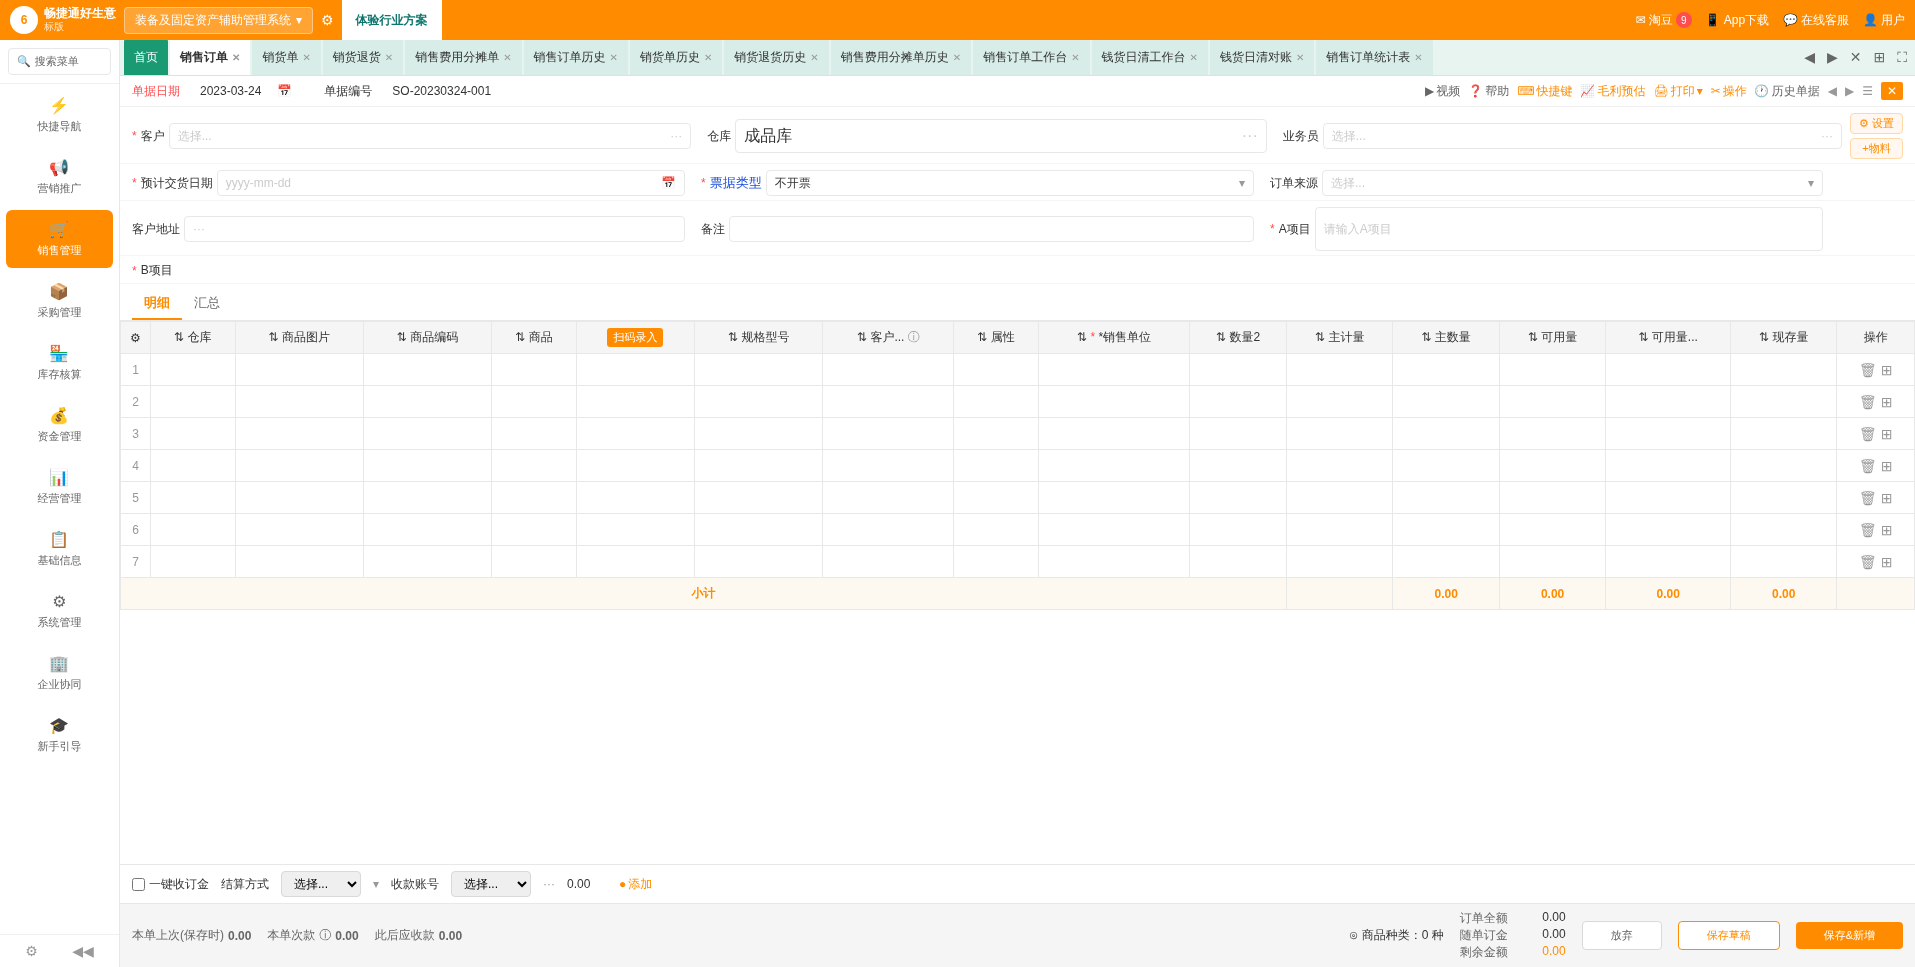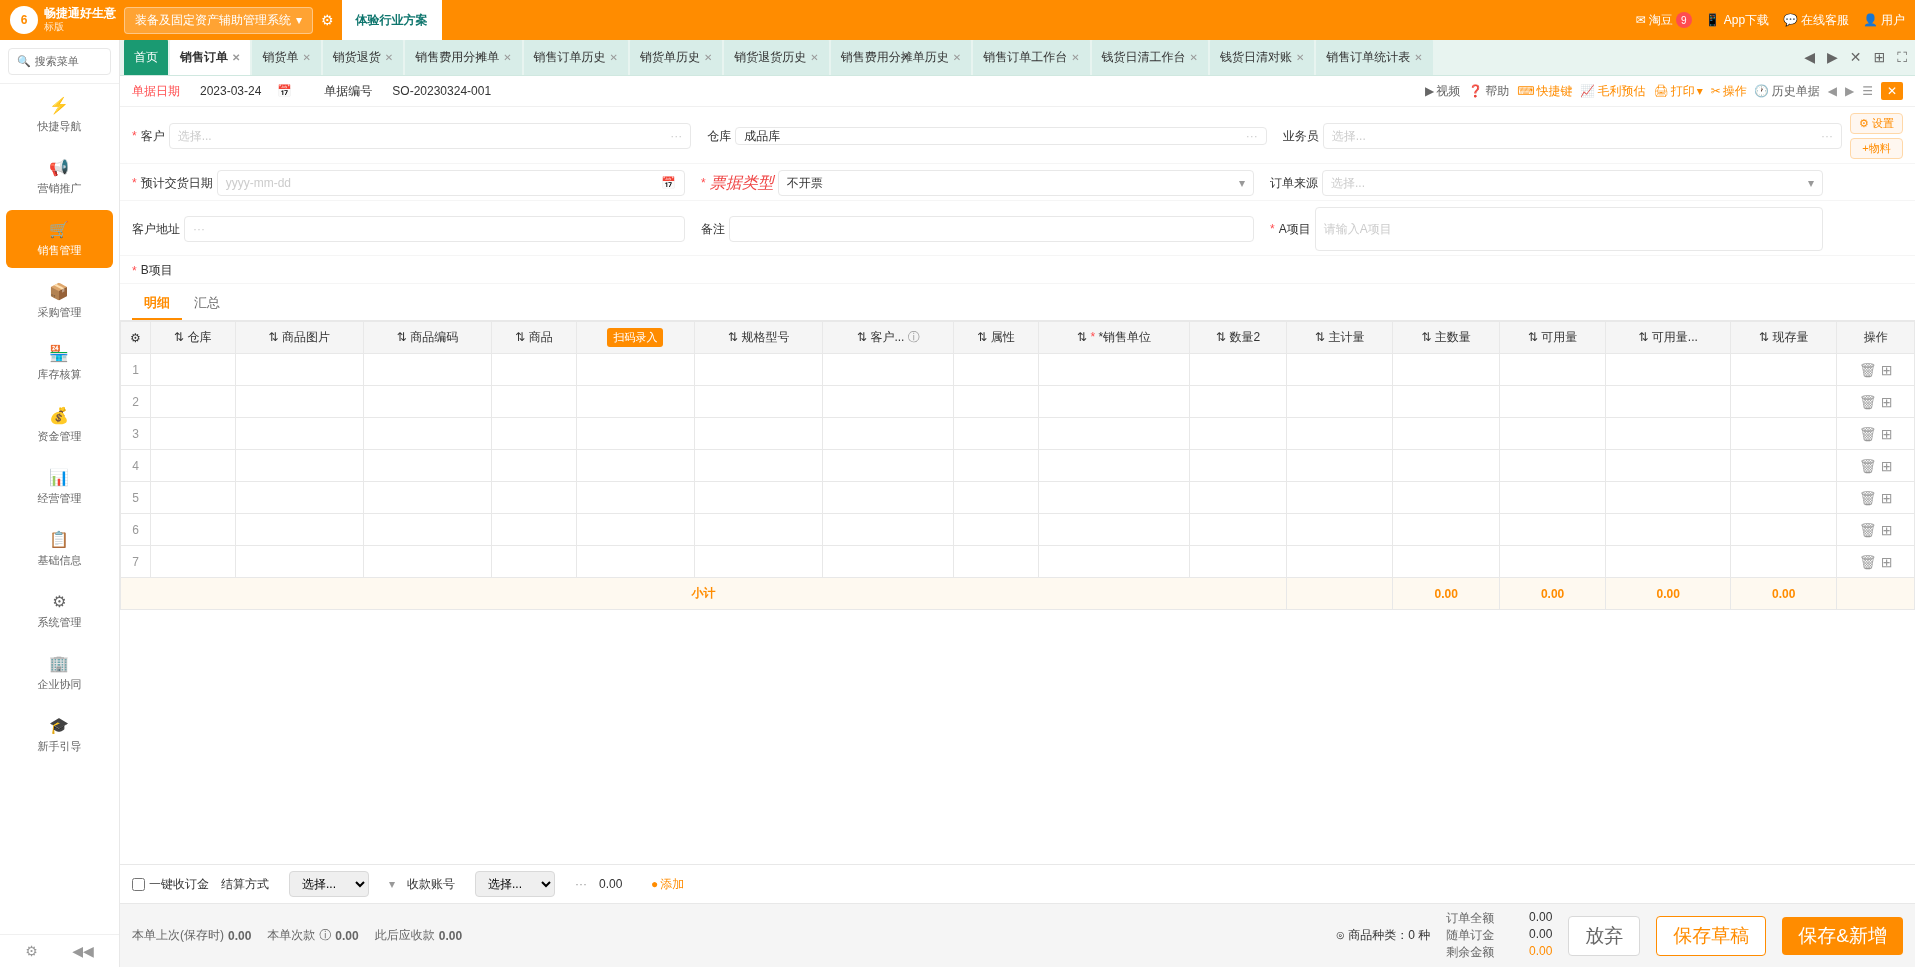--- a/index.html
+++ b/index.html
@@ -218,21 +218,21 @@
     
     .bottom-bar {
       background: white;
       border-top: 1px solid #e8e8e8;
       padding: 6px 12px;
       display: flex;
       align-items: center;
       gap: 12px;
     }
     .bottom-checkbox { display: flex; align-items: center; gap: 4px; }
-    .bottom-field { display: flex; align-items: center; gap: 20px; }
+    .bottom-field { display: flex; align-items: center; gap: 12px; }
     .bottom-select {
       border: 1px solid #d9d9d9;
       border-radius: 4px;
       padding: 3px 8px;
       font-size: 12px;
       height: 26px;
       min-width: 80px;
     }
     .bottom-amount { color: #333; min-width: 40px; }
     .add-link { color: #ff8c00; cursor: pointer; display: flex; align-items: center; gap: 2px; }
@@ -247,23 +247,23 @@
       justify-content: space-between;
     }
     .footer-left { display: flex; gap: 16px; font-size: 12px; color: #666; }
     .footer-left span { display: flex; align-items: center; gap: 4px; }
     .footer-summary { text-align: right; font-size: 12px; }
     .footer-summary-row { display: flex; gap: 8px; justify-content: flex-end; color: #333; }
     .footer-summary-row .label { color: #666; }
     .footer-summary-row .value { min-width: 50px; text-align: right; }
     .footer-summary-row .value.orange { color: #ff8c00; }
     .footer-btn {
-      padding: 6px 16px;
+      padding: 6px 28px;
       border-radius: 4px;
-      font-size: 19px;
+      font-size: 11px;
       cursor: pointer;
       border: none;
     }
     .btn-discard { background: white; border: 1px solid #d9d9d9; color: #666; }
     .btn-draft { background: white; border: 1px solid #ff8c00; color: #ff8c00; }
     .btn-save { background: #ff8c00; color: white; }
 
     
     ::-webkit-scrollbar { width: 6px; height: 6px; }
     ::-webkit-scrollbar-track { background: #f1f1f1; }
@@ -490,21 +490,21 @@
             <span style="color:#ff4d4f;font-size:12px;">*</span>
             <span style="color:#333;font-size:12px;white-space:nowrap;">客户</span>
             <div style="flex:1; border:1px solid #e8e8e8; border-radius:4px; padding:3px 8px; font-size:12px; color:#ccc; height:26px; display:flex; align-items:center; min-width:120px; cursor:pointer;">
               <span>选择...</span>
               <span style="margin-left:auto;color:#ccc;">···</span>
             </div>
           </div>
 
           <div style="flex:1; display:flex; align-items:center; gap:4px; margin-left:16px;">
             <span style="color:#333;font-size:12px;white-space:nowrap;">仓库</span>
-            <div style="flex:1; border:1px solid #e8e8e8; border-radius:4px; padding:3px 8px; font-size:12px; color:#333; height:18px; display:flex; align-items:center; min-width:100px; cursor:pointer;">
+            <div style="flex:1; border:1px solid #e8e8e8; border-radius:4px; padding:3px 8px; font-size:16px; color:#333; height:34px; display:flex; align-items:center; min-width:100px; cursor:pointer;">
               <span>成品库</span>
               <span style="margin-left:auto;color:#ccc;">···</span>
             </div>
           </div>
 
           <div style="flex:1; display:flex; align-items:center; gap:4px; margin-left:16px;">
             <span style="color:#333;font-size:12px;white-space:nowrap;">业务员</span>
             <div style="flex:1; border:1px solid #e8e8e8; border-radius:4px; padding:3px 8px; font-size:12px; color:#ccc; height:26px; display:flex; align-items:center; min-width:100px; cursor:pointer;">
               <span>选择...</span>
               <span style="margin-left:auto;color:#ccc;">···</span>
@@ -526,21 +526,21 @@
           <div style="flex:1; display:flex; align-items:center; gap:4px;">
             <span style="color:#ff4d4f;font-size:12px;">*</span>
             <span style="color:#333;font-size:12px;white-space:nowrap;">预计交货日期</span>
             <div style="flex:1; border:1px solid #e8e8e8; border-radius:4px; padding:3px 8px; font-size:12px; color:#ccc; height:26px; display:flex; align-items:center; min-width:120px; cursor:pointer;">
               <span>yyyy-mm-dd</span>
               <span style="margin-left:auto;">📅</span>
             </div>
           </div>
           <div style="flex:1; display:flex; align-items:center; gap:4px; margin-left:16px;">
             <span style="color:#ff4d4f;font-size:12px;">*</span>
-            <span style="color:#ef4444;font-size:16px;white-space:nowrap;font-style:italic;">票据类型</span>
+            <span style="color:#1d4ed8;font-size:13px;white-space:nowrap;">票据类型</span>
             <div style="flex:1; border:1px solid #e8e8e8; border-radius:4px; padding:3px 8px; font-size:12px; color:#333; height:26px; display:flex; align-items:center; min-width:100px; cursor:pointer;">
               <span>不开票</span>
               <span style="margin-left:auto;color:#999;">▾</span>
             </div>
           </div>
           <div style="flex:1; display:flex; align-items:center; gap:4px; margin-left:16px;">
             <span style="color:#333;font-size:12px;white-space:nowrap;">订单来源</span>
             <div style="flex:1; border:1px solid #e8e8e8; border-radius:4px; padding:3px 8px; font-size:12px; color:#ccc; height:26px; display:flex; align-items:center; min-width:100px; cursor:pointer;">
               <span>选择...</span>
               <span style="margin-left:auto;color:#999;">▾</span>

